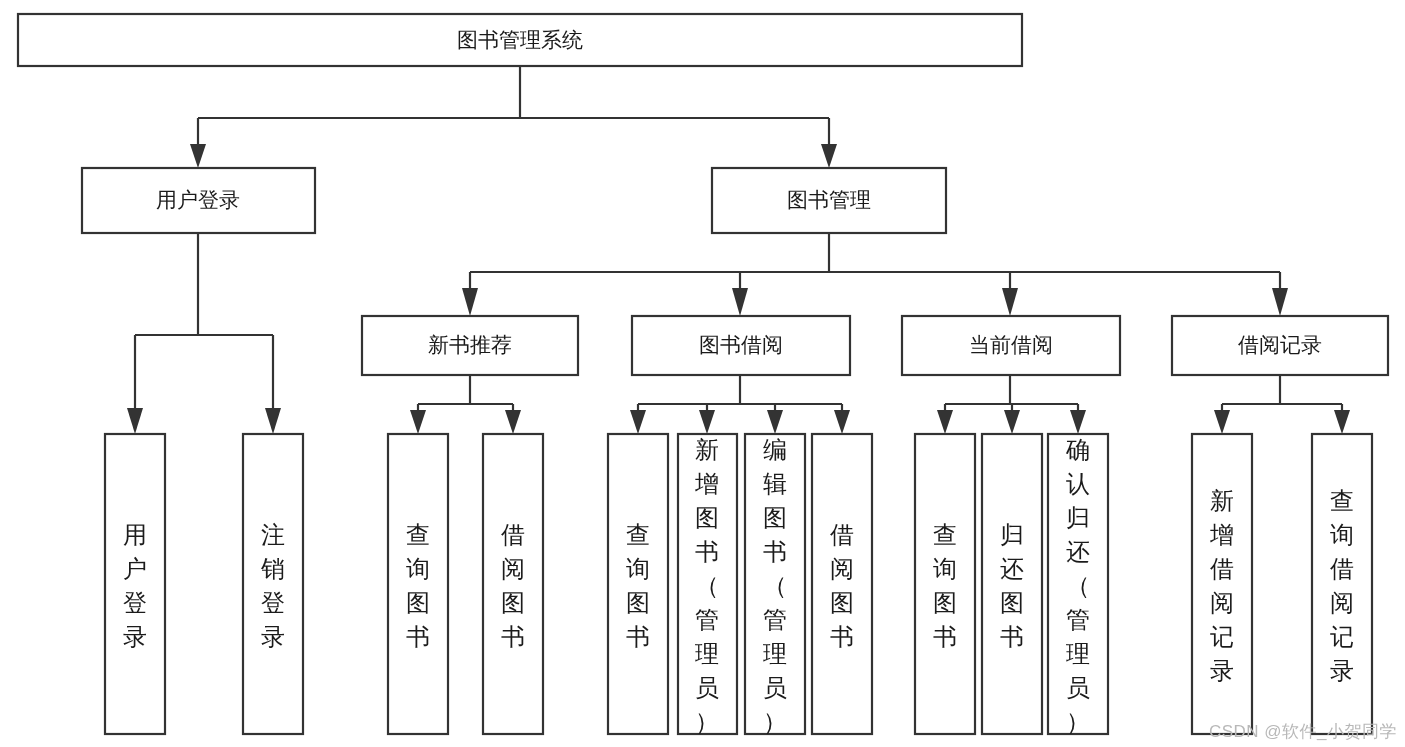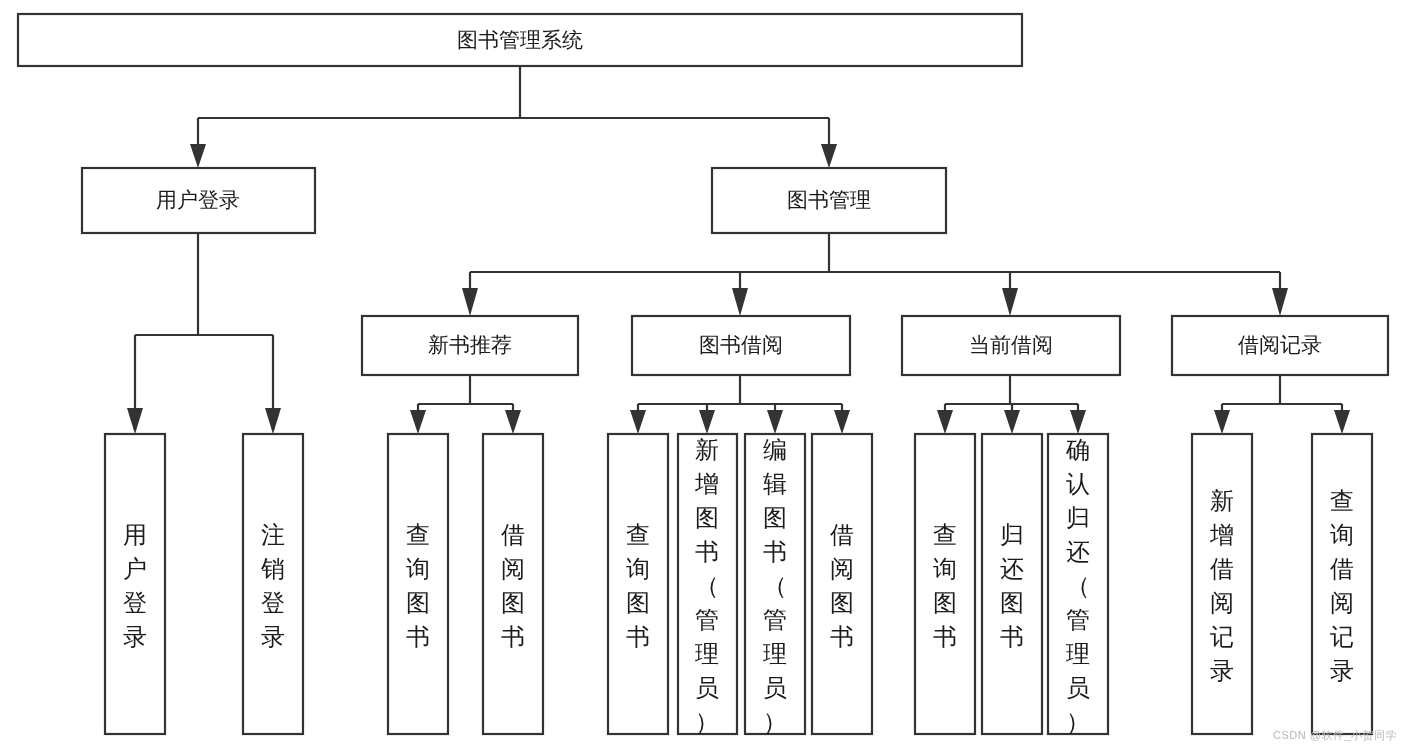--- a/index.html
+++ b/index.html
@@ -47,21 +47,21 @@
     fill: #1b1b1b;
     font-family: "Liberation Sans", "DejaVu Sans", sans-serif;
     font-size: 24px;
     text-anchor: middle;
   }
   .watermark {
     position: absolute;
     right: 8px;
     bottom: 4px;
     font-family: "Liberation Sans", "DejaVu Sans", sans-serif;
-    font-size: 11px;
+    font-size: 17px;
     color: #b8b8b8;
     letter-spacing: 0.5px;
     white-space: nowrap;
     user-select: none;
   }
 </style>
 </head>
 <body>
 
 <svg id="diagram" viewBox="0 0 1405 747" xmlns="http://www.w3.org/2000/svg">

